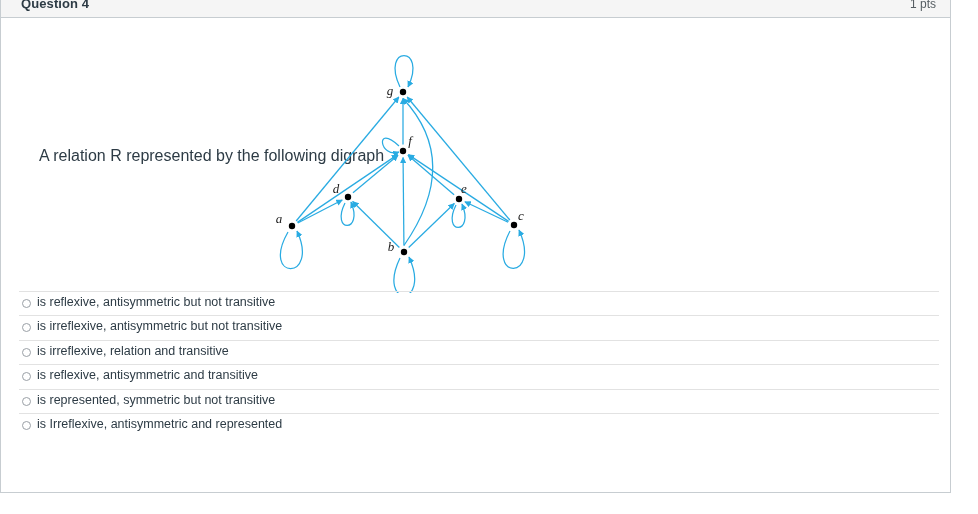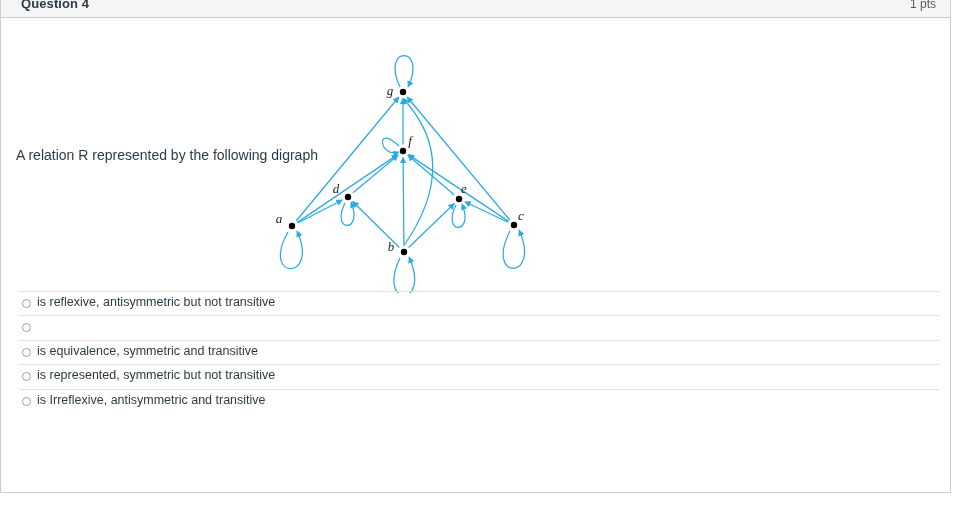--- a/index.html
+++ b/index.html
@@ -57,23 +57,23 @@
     height: 475px;
     background: #ffffff;
     border: 1px solid #c7cdd1;
     border-top: none;
     box-sizing: border-box;
   }
 
   
   .prompt-text {
     position: absolute;
-    left: 15px;
+    left: 38px;
     top: 129px;
-    font-size: 14px;
+    font-size: 16px;
     color: #2d3b45;
     white-space: nowrap;
   }
 
   
   .digraph-figure {
     position: absolute;
     left: 255px;
     top: 5px;
     width: 300px;
@@ -191,29 +191,34 @@
       </svg>
     </div>
 
     <div class="options-list" id="options-list">
         <div class="option-row">
           <span class="option-radio"></span>
           <span class="option-label">is reflexive, antisymmetric but not transitive</span>
         </div>
         <div class="option-row">
           <span class="option-radio"></span>
-        </div>
-        <div class="option-row">
-          <span class="option-radio"></span>
-          <span class="option-label">is equivalence, symmetric and transitive</span>
+          <span class="option-label">is irreflexive, antisymmetric but not transitive</span>
+        </div>
+        <div class="option-row">
+          <span class="option-radio"></span>
+          <span class="option-label">is irreflexive, relation and transitive</span>
+        </div>
+        <div class="option-row">
+          <span class="option-radio"></span>
+          <span class="option-label">is reflexive, antisymmetric and transitive</span>
         </div>
         <div class="option-row">
           <span class="option-radio"></span>
           <span class="option-label">is represented, symmetric but not transitive</span>
         </div>
         <div class="option-row">
           <span class="option-radio"></span>
-          <span class="option-label">is Irreflexive, antisymmetric and transitive</span>
+          <span class="option-label">is Irreflexive, antisymmetric and represented</span>
         </div>
       </div>
 
   </div>
 </div>
 
 </body></html>

